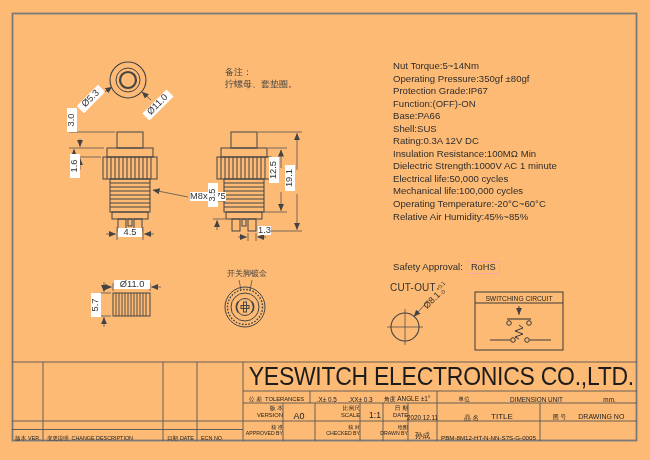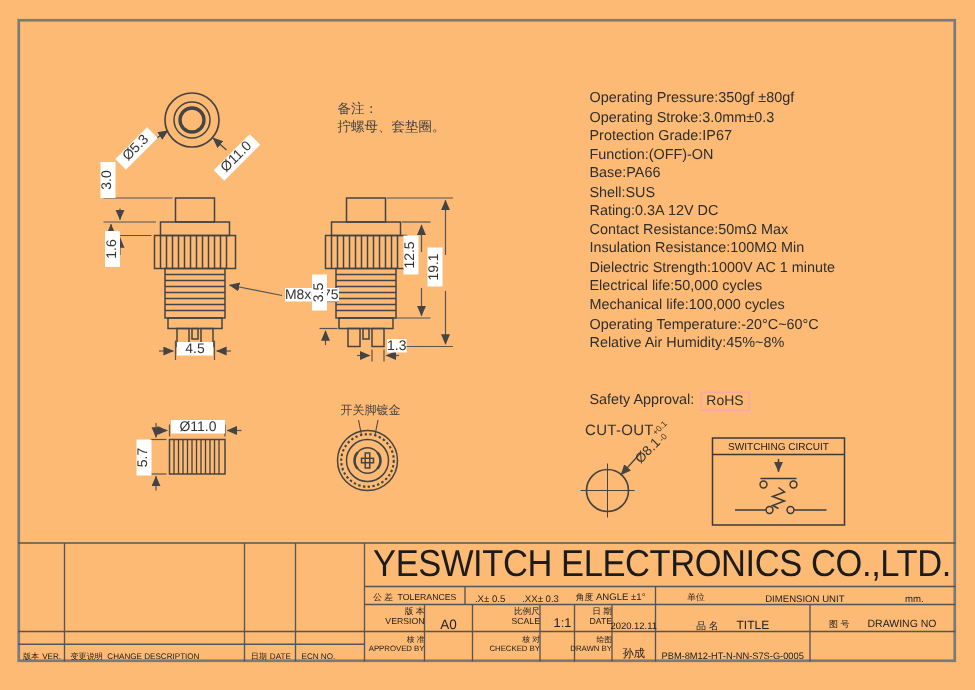--- a/index.html
+++ b/index.html
@@ -165,34 +165,33 @@
       <line x1="540" y1="403" x2="540" y2="441"></line>
     </g>
   </svg>
 
   <div class="abs note" style="left:225px;top:67px">
     <div>备注：</div>
     <div>拧螺母、套垫圈。</div>
   </div>
 
   <div class="abs" style="left:393px;top:60px">
+      <div class="spec-line">Nut Torque:5~14Nm</div>
       <div class="spec-line">Operating Pressure:350gf ±80gf</div>
-      <div class="spec-line">Operating Stroke:3.0mm±0.3</div>
       <div class="spec-line">Protection Grade:IP67</div>
       <div class="spec-line">Function:(OFF)-ON</div>
       <div class="spec-line">Base:PA66</div>
       <div class="spec-line">Shell:SUS</div>
       <div class="spec-line">Rating:0.3A 12V DC</div>
-      <div class="spec-line">Contact Resistance:50mΩ Max</div>
       <div class="spec-line">Insulation Resistance:100MΩ Min</div>
       <div class="spec-line">Dielectric Strength:1000V AC 1 minute</div>
       <div class="spec-line">Electrical life:50,000 cycles</div>
       <div class="spec-line">Mechanical life:100,000 cycles</div>
       <div class="spec-line">Operating Temperature:-20°C~60°C</div>
-      <div class="spec-line">Relative Air Humidity:45%~8%</div>
+      <div class="spec-line">Relative Air Humidity:45%~85%</div>
     </div>
   <div class="abs" style="left:393px;top:261px;display:flex;align-items:center;gap:4px">
     <span class="spec-line">Safety Approval:</span>
     <span class="rohs">RoHS</span>
   </div>
 
   <div class="dim r45" style="left:76px;top:94px;width:30px;height:10px">Ø5.3</div>
   <div class="dim r45" style="left:141px;top:100px;width:34px;height:10px">Ø11.0</div>
   <div class="dim r90" style="left:60px;top:115px;width:24px;height:10px">3.0</div>
   <div class="dim r90" style="left:63px;top:161px;width:24px;height:10px">1.6</div>

